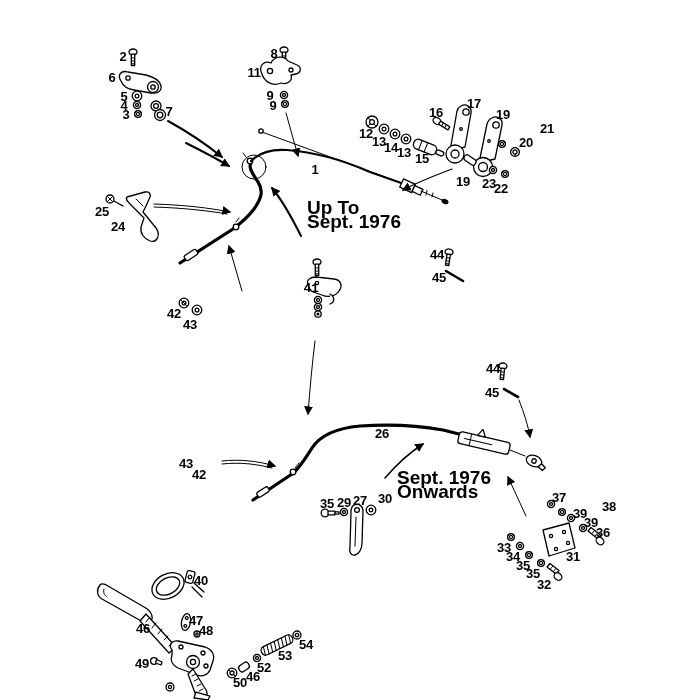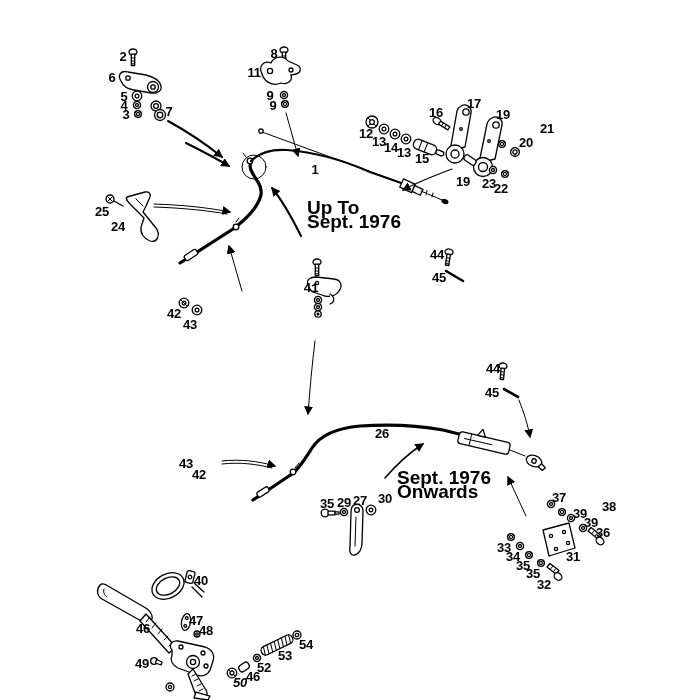--- a/index.html
+++ b/index.html
@@ -366,20 +366,20 @@
       <span class="plabel" style="left: 504px; top: 547px; text-align: right;">33</span>
       <span class="plabel" style="left: 513px; top: 556px;">34</span>
       <span class="plabel" style="left: 523px; top: 565px;">35</span>
       <span class="plabel" style="left: 533px; top: 573px;">35</span>
       <span class="plabel" style="left: 544px; top: 584px;">32</span>
       <span class="plabel" style="left: 201px; top: 580px;">40</span>
       <span class="plabel" style="left: 143px; top: 628px;">46</span>
       <span class="plabel" style="left: 196px; top: 620px;">47</span>
       <span class="plabel" style="left: 206px; top: 630px;">48</span>
       <span class="plabel" style="left: 142px; top: 663px;">49</span>
-      <span class="plabel" style="left: 240px; top: 682px; font-style: italic;">50</span>
+      <span class="plabel" style="left: 240px; top: 682px;">50</span>
       <span class="plabel" style="left: 253px; top: 676px;">46</span>
       <span class="plabel" style="left: 264px; top: 667px;">52</span>
       <span class="plabel" style="left: 285px; top: 655px;">53</span>
       <span class="plabel" style="left: 306px; top: 644px;">54</span>
     </div>
 
 </div>
 
 </body></html>

